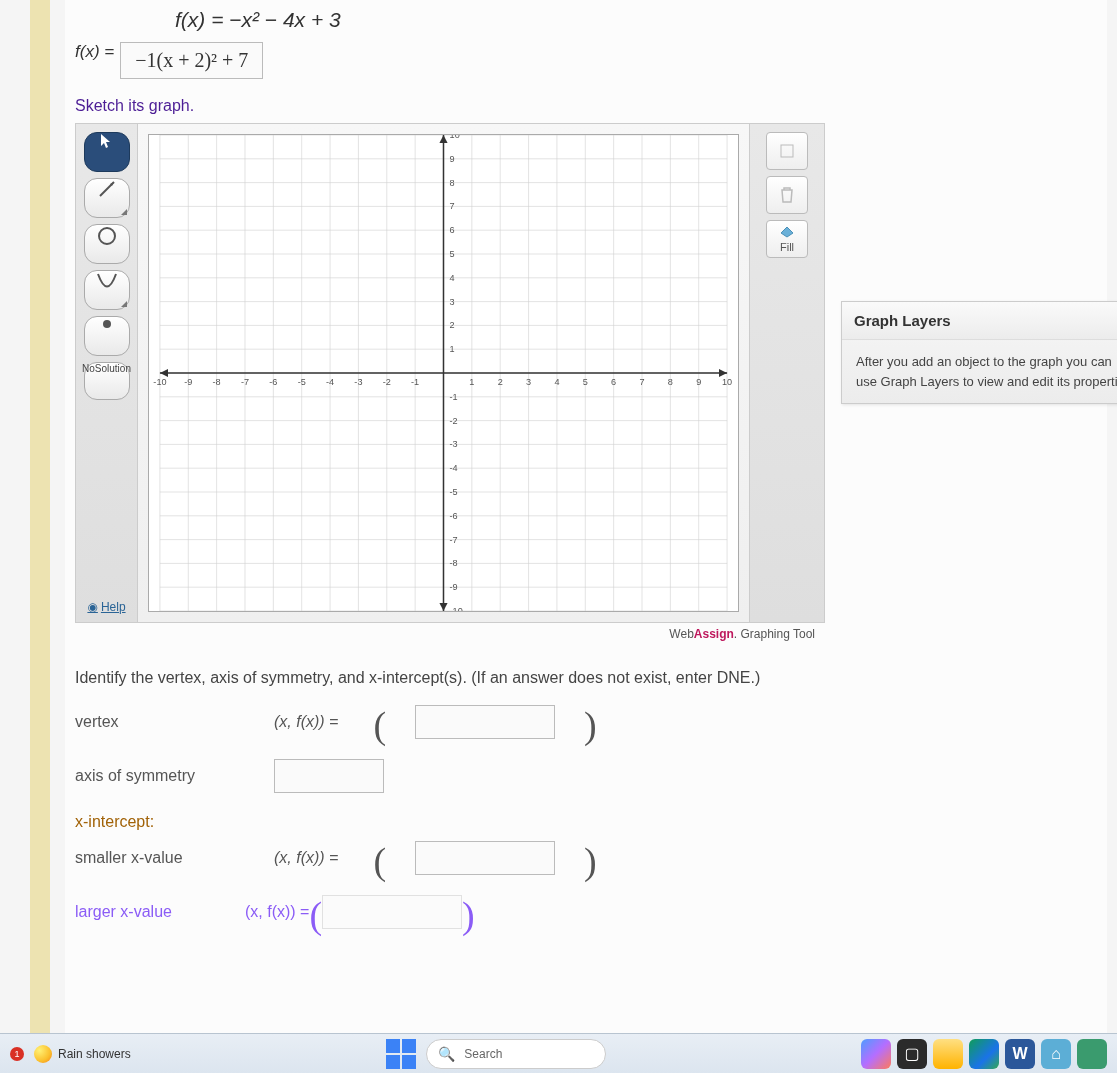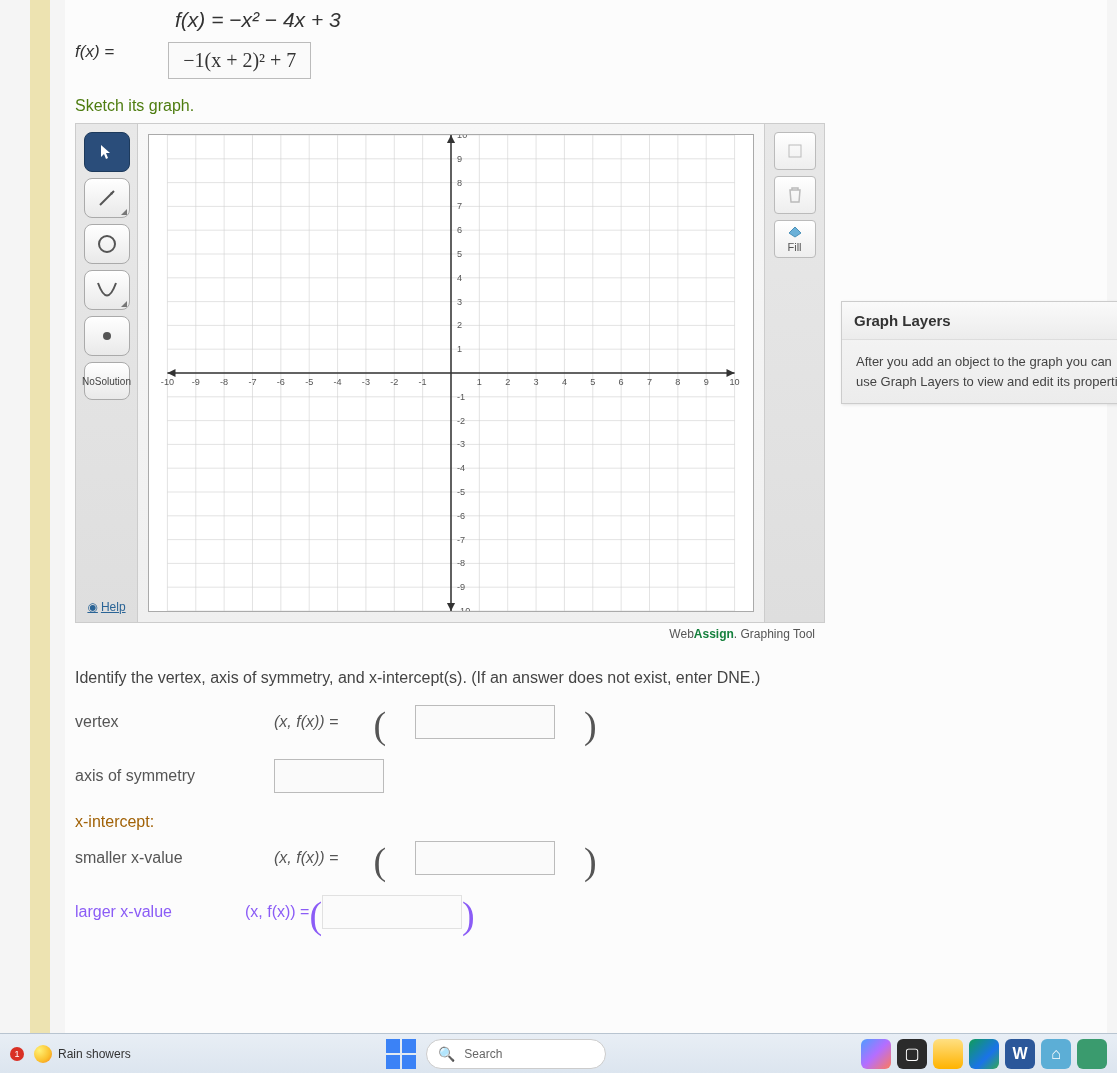--- a/index.html
+++ b/index.html
@@ -19,55 +19,55 @@
   }
   .content {
     position: absolute; left: 65px; top: 0; right: 10px; bottom: 40px;
     background: #fcfcfc;
   }
   .equation { margin: 8px 0 8px 110px; font-style: italic; font-size: 21px; }
   .answer-row { display: flex; align-items: flex-start; margin: 10px 0 18px 10px; font-size: 17px; }
   .answer-row .lhs { font-style: italic; margin-right: 6px; }
   .answer-box {
     border: 1px solid #bbb; background: #fafafa;
-    padding: 6px 14px; font-size: 20px; font-family: 'Times New Roman', serif; margin-left: 48px;
-  }
-  .sketch-label { margin: 18px 0 8px 10px; font-size: 16px; color: #4d7c0f; }
+    padding: 6px 14px; font-size: 20px; font-family: 'Times New Roman', serif;
+  }
+  .sketch-label { margin: 18px 0 8px 10px; font-size: 16px; color: #4c1d95; }
 
   .graph-widget {
     position: relative;
     margin-left: 10px;
     width: 750px; height: 500px;
     border: 1px solid #ccc;
     background: linear-gradient(#f7f7f7,#efefef);
     display: flex;
   }
   .tool-col {
     width: 62px; background: linear-gradient(#e8e8e8,#dedede);
     border-right: 1px solid #ccc;
     display: flex; flex-direction: column; align-items: center;
     padding-top: 8px; gap: 6px;
   }
   .tool-btn {
-    width: 46px; height: 40px; border: 1px solid #aaa; border-radius: 8px;
+    width: 46px; height: 40px; border: 1px solid #aaa; border-radius: 13px;
     background: linear-gradient(#fff,#e9e9e9);
-    display: flex; align-items: center; justify-content: center;
+    display: flex; justify-content: center;
     font-size: 16px; color: #444; position: relative;
     cursor: pointer;
   }
   .tool-btn.selected { background: #2a4d7a; color: #fff; border-color: #1d3a5c;}
   .tool-btn .corner { position:absolute; right:2px; bottom:2px; border-left:6px solid transparent; border-bottom:6px solid #777;}
   .tool-btn.nosol { height: 38px; font-size: 10px; line-height: 11px; text-align:center; background: linear-gradient(#fff,#e9e9e9);}
   .help-link { margin-top: auto; margin-bottom: 8px; font-size: 12px; color: #2a6496; text-decoration: underline; cursor:pointer; display:flex; align-items:center; gap:3px;}
 
   .plot-wrap { flex:1; position:relative; background:#fff; margin:10px; border:1px solid #aaa;}
   svg.grid { width:100%; height:100%; display:block;}
 
   .right-col {
-    width: 60px; background: linear-gradient(#e8e8e8,#dedede);
+    width: 75px; background: linear-gradient(#e8e8e8,#dedede);
     border-left:1px solid #ccc;
     display:flex; flex-direction:column; align-items:center; padding-top:8px; gap:6px;
   }
   .right-btn {
     width:42px; height:38px; border:1px solid #bbb; border-radius:4px;
     background:linear-gradient(#fff,#eee); font-size:10px; color:#888;
     display:flex; align-items:center; justify-content:center; cursor:pointer;
   }
   .right-btn.fill { font-size:11px; color:#555;}
 
@@ -78,21 +78,21 @@
     box-shadow: 1px 1px 3px rgba(0,0,0,.1);
   }
   .layers-head {
     display:flex; justify-content:space-between; align-items:center;
     padding:10px 12px; font-weight:bold; font-size:15px; background:linear-gradient(#fafafa,#ececec);
     border-bottom:1px solid #ddd;
   }
   .layers-body { padding: 12px 14px; font-size: 13px; color:#444; line-height:1.5;}
 
   .wa-branding { text-align:right; font-size:12px; color:#555; margin: 4px 20px 0 0; width:750px;}
-  .wa-branding b.a { color:#15803d;}
+  .wa-branding b.a { color:#be185d;}
 
   .identify-text { margin: 28px 0 18px 10px; font-size:16px; color:#444;}
   .form-row { display:flex; align-items:center; margin: 10px 0 20px 10px; font-size:16px; color:#555;gap:29px;}
   .form-row .label { width: 170px;}
   .form-row .math { font-style: italic; margin-right:6px;}
   .paren { font-size: 38px; font-family: 'Times New Roman', serif; line-height: 0; position:relative; top:3px;}
   .input-box {
     width: 140px; height: 34px; border:1px solid #bbb; background:#fafafa;
     display:inline-block; vertical-align:middle;
   }

